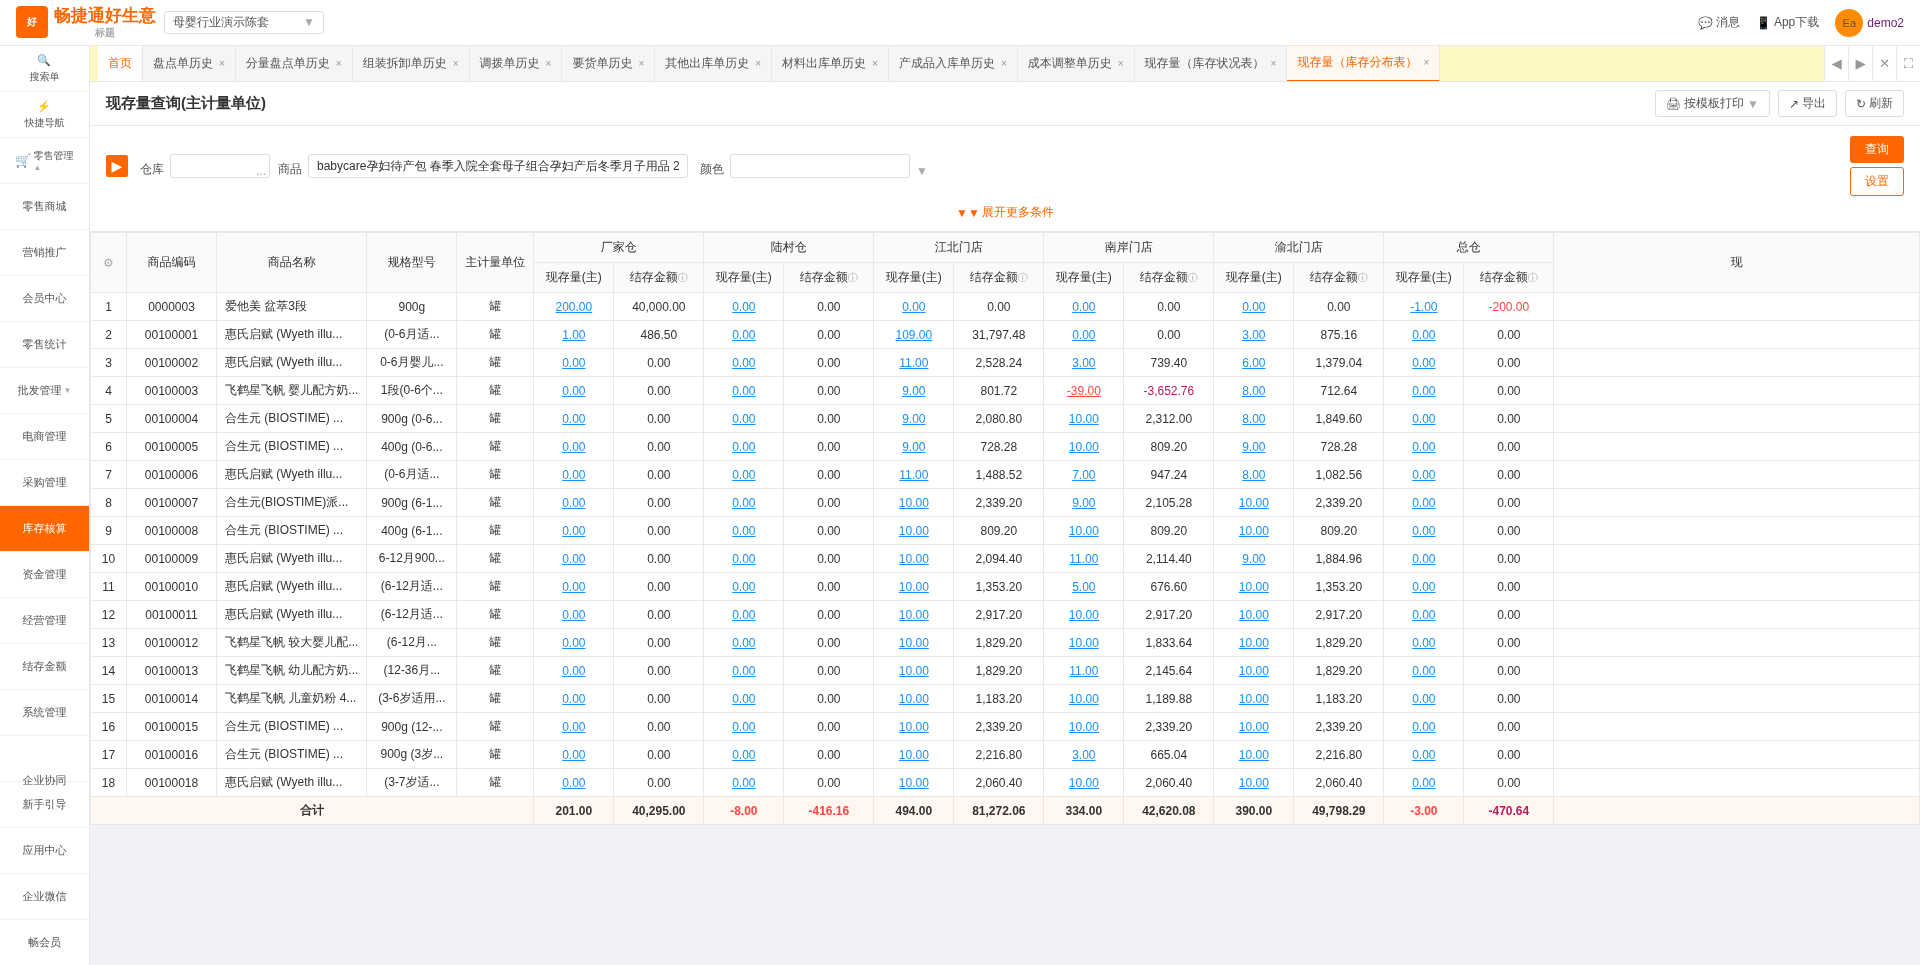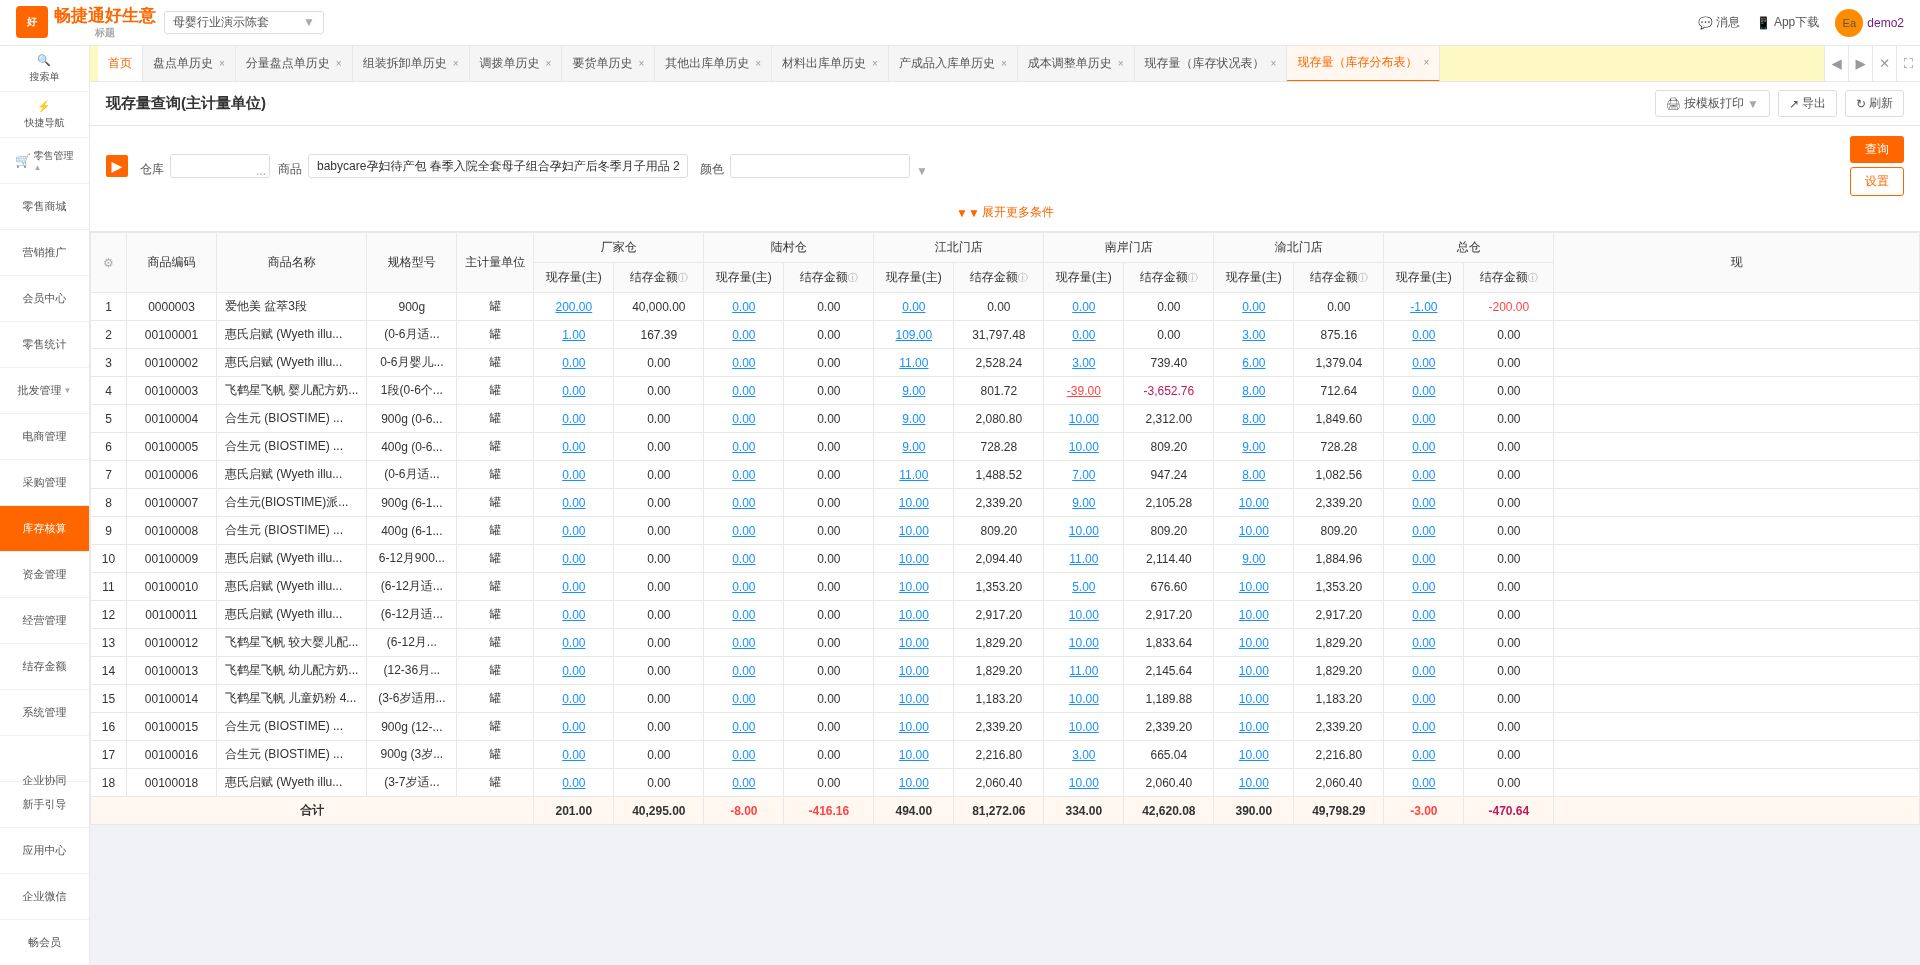--- a/index.html
+++ b/index.html
@@ -452,21 +452,21 @@
             <td style="color: rgb(255, 68, 68);">-200.00</td>
             <td></td>
           </tr>
           <tr>
             <td>2</td>
             <td>00100001</td>
             <td style="text-align: left;">惠氏启赋 (Wyeth illu...</td>
             <td>(0-6月适...</td>
             <td>罐</td>
             <td><span class="num-link" style="">1.00</span></td>
-            <td>167.39</td>
+            <td>486.50</td>
             <td><span class="num-link" style="">0.00</span></td>
             <td>0.00</td>
             <td><span class="num-link" style="">109.00</span></td>
             <td>31,797.48</td>
             <td><span class="num-link" style="">0.00</span></td>
             <td>0.00</td>
             <td><span class="num-link" style="">3.00</span></td>
             <td>875.16</td>
             <td><span class="num-link" style="">0.00</span></td>
             <td>0.00</td>

